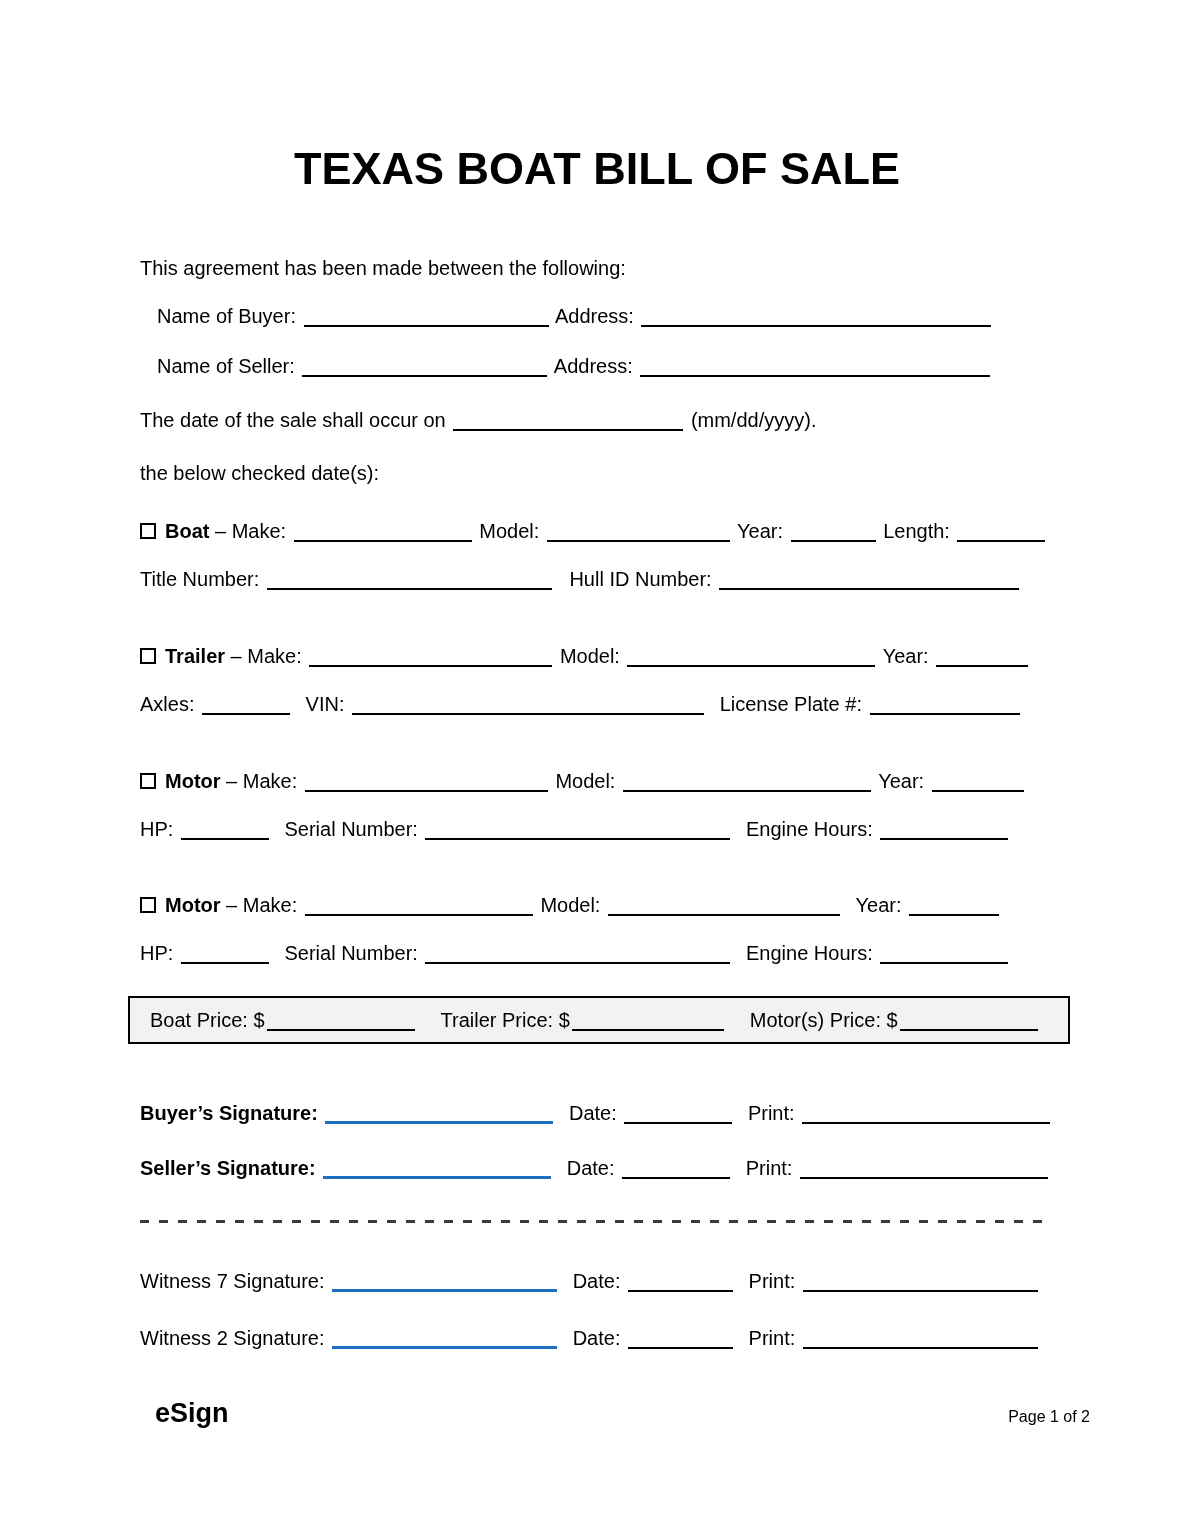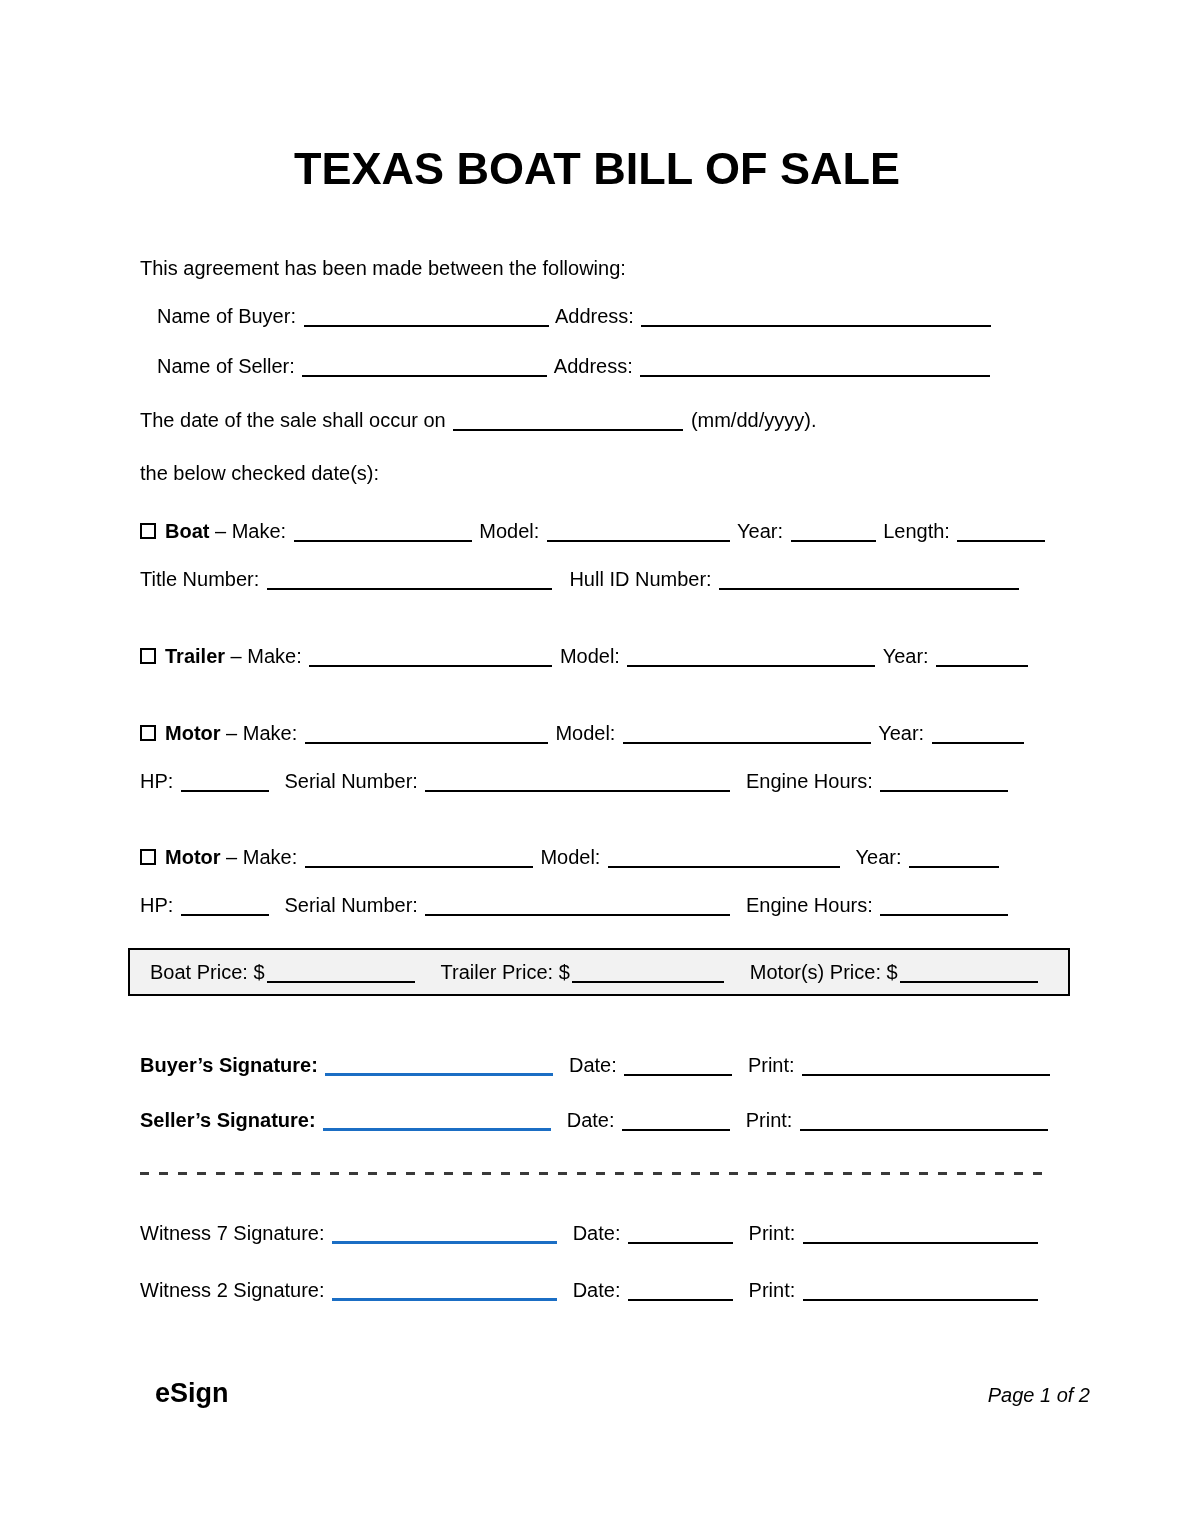--- a/index.html
+++ b/index.html
@@ -85,29 +85,29 @@
   .row-sig2{margin-top:32px;}
   .dashed-divider{
     margin-top:40px;
     height:3px;
     width:908px;
     background:repeating-linear-gradient(to right,#3a3a3a 0 9px,transparent 9px 19px);
   }
   .row-wit1{margin-top:47px;}
   .row-wit2{margin-top:34px;}
   .footer{
-    margin-top:76px;
+    margin-top:48px;
     display:flex;
     justify-content:space-between;
     align-items:baseline;
     padding-left:15px;
     margin-right:-36px;
   }
   .footer .logo{font-size:27px;font-weight:bold;}
-  .footer .page-num{font-size:20px;font-style:italic;}
+  .footer .page-num{font-size:16px;}
   .mr26{margin-right:26px;}
   .mr10{margin-right:10px;}
 </style>
 </head>
 <body>
 
 <div class="page">
 
   <h1 class="doc-title">TEXAS BOAT BILL OF SALE</h1>
 
@@ -163,20 +163,28 @@
     <span class="checkbox"></span><span class="bold">Trailer</span>
     <span>–</span>
     <span>Make:</span>
     <span class="blank" style="width:243px"></span>
     <span>Model:</span>
     <span class="blank" style="width:248px"></span>
     <span>Year:</span>
     <span class="blank" style="width:92px"></span>
   </div>
 
+  <div class="line row-axles">
+    <span>Axles:</span>
+    <span class="blank" style="width:88px"></span>
+    <span style="margin-left:8px">VIN:</span>
+    <span class="blank" style="width:352px"></span>
+    <span style="margin-left:8px">License Plate #:</span>
+    <span class="blank" style="width:150px"></span>
+  </div>
 
   <div class="line row-motor1">
     <span class="checkbox"></span><span class="bold">Motor</span>
     <span>–</span>
     <span>Make:</span>
     <span class="blank" style="width:243px"></span>
     <span>Model:</span>
     <span class="blank" style="width:248px"></span>
     <span>Year:</span>
     <span class="blank" style="width:92px"></span>

